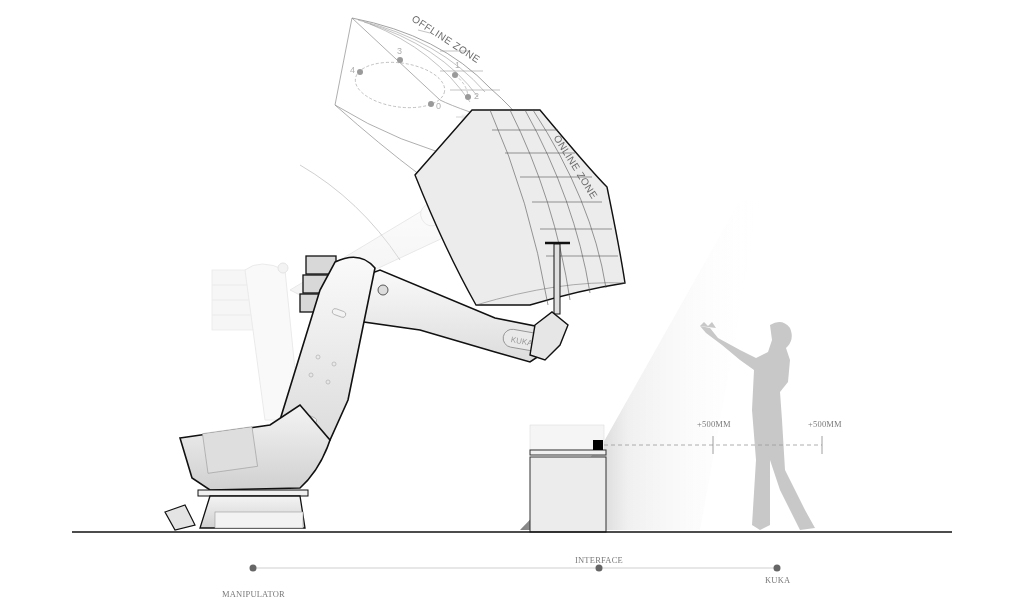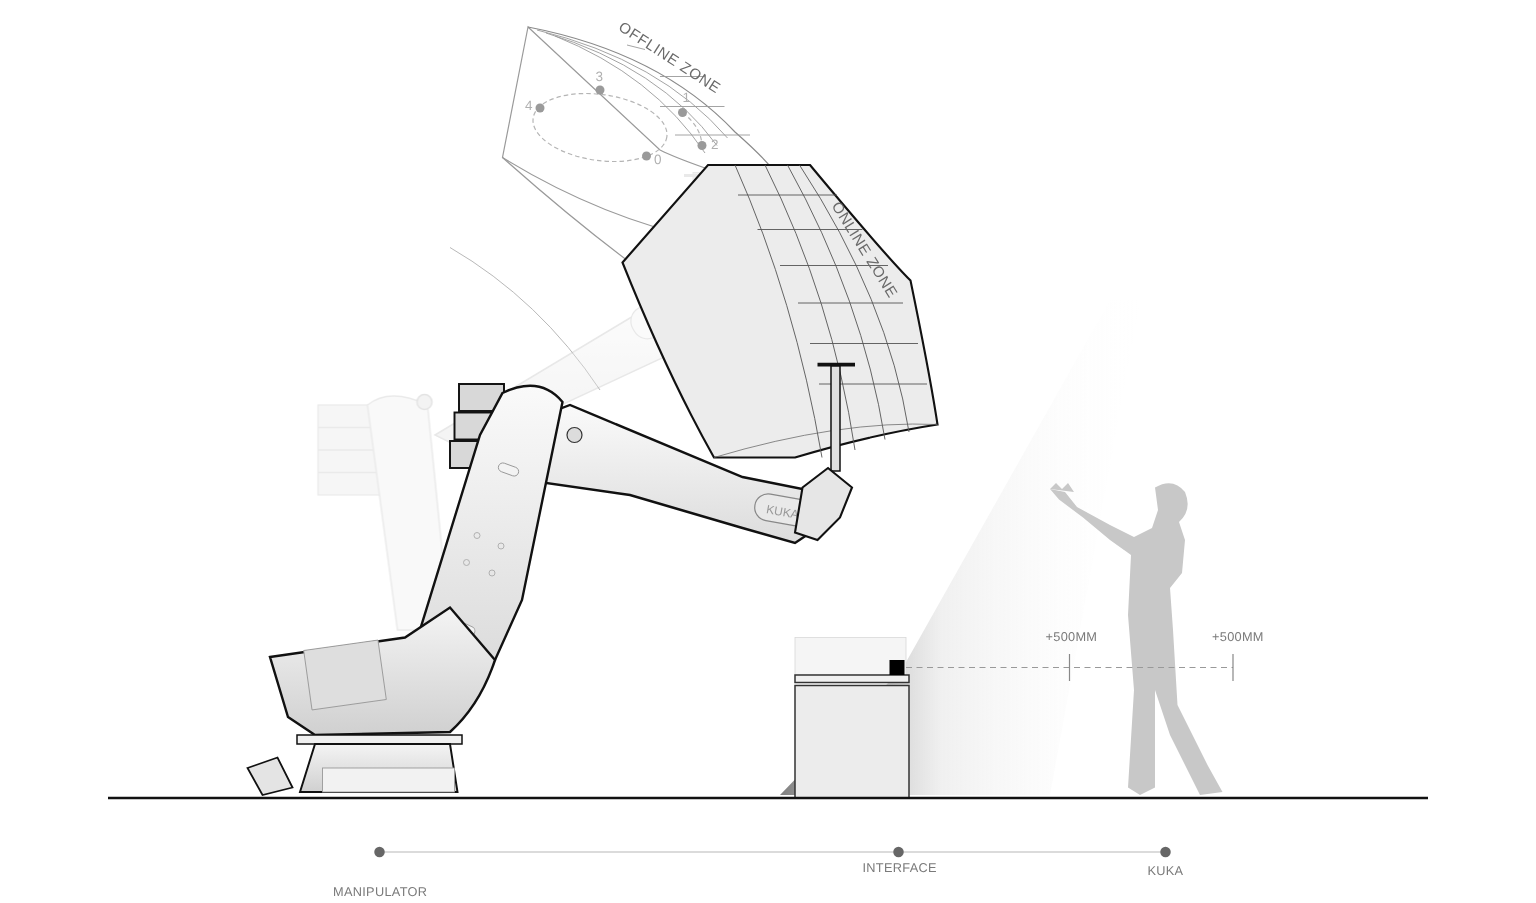--- a/index.html
+++ b/index.html
@@ -1,18 +1,18 @@
 <!DOCTYPE html>
 <html><head>
 <meta charset="utf-8">
 <style>
   html, body { margin: 0; padding: 0; background: #ffffff; }
   body { width: 1024px; height: 602px; overflow: hidden; position: relative; font-family: "Liberation Sans", sans-serif; }
   #stage { position: absolute; left: 0; top: 0; width: 1024px; height: 602px; }
-  .lbl { position: absolute; font-family: Liberation Sans, sans-serif; color: #7a7a7a; font-size: 8.5px; letter-spacing: 0.2px; white-space: nowrap; }
+  .lbl { position: absolute; font-family: Liberation Serif, serif; color: #7a7a7a; font-size: 8.5px; letter-spacing: 0.2px; white-space: nowrap; }
   .rot { position: absolute; font-family: "Liberation Sans", sans-serif; color: #6a6a6a; font-size: 10px; letter-spacing: 0.5px; white-space: nowrap; transform-origin: left top; }
   .ptnum { position: absolute; font-family: "Liberation Sans", sans-serif; color: #b0b0b0; font-size: 9px; }
 </style>
 </head>
 <body>
 
 <div id="stage">
 <svg width="1024" height="602" viewBox="0 0 1024 602" xmlns="http://www.w3.org/2000/svg">
   <defs>
     <linearGradient id="coneGrad" x1="1" y1="0" x2="0" y2="0">
@@ -162,15 +162,15 @@
 <div class="ptnum" style="left:455px; top:60px;">1</div>
 <div class="ptnum" style="left:474px; top:91px;">2</div>
 <div class="ptnum" style="left:436px; top:101px;">0</div>
 
 
 <div class="lbl" style="left:697px; top:419px;">+500MM</div>
 <div class="lbl" style="left:808px; top:419px;">+500MM</div>
 
 
 <div class="lbl" style="left:222px; top:589px;">MANIPULATOR</div>
-<div class="lbl" style="left:575px; top:573px;">INTERFACE</div>
+<div class="lbl" style="left:575px; top:555px;">INTERFACE</div>
 <div class="lbl" style="left:765px; top:575px;">KUKA</div>
 </div>
 
 </body></html>

